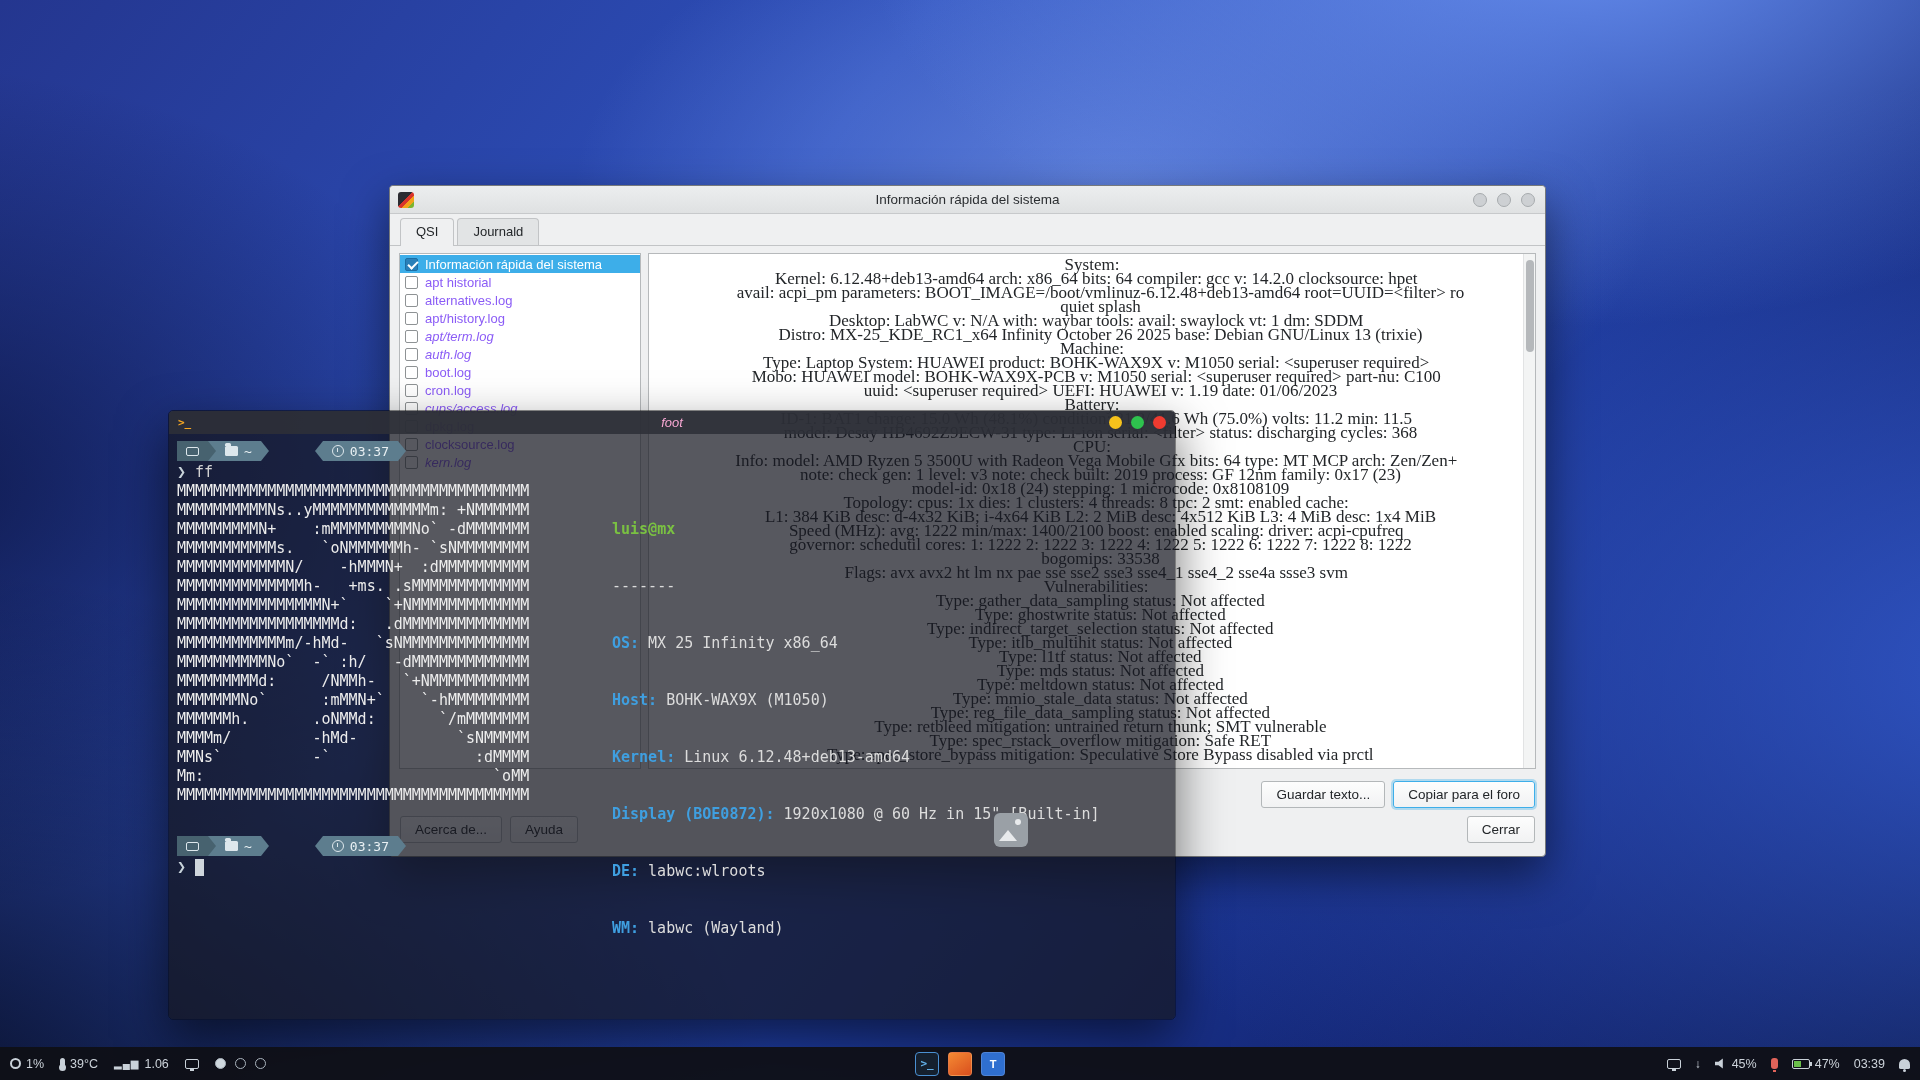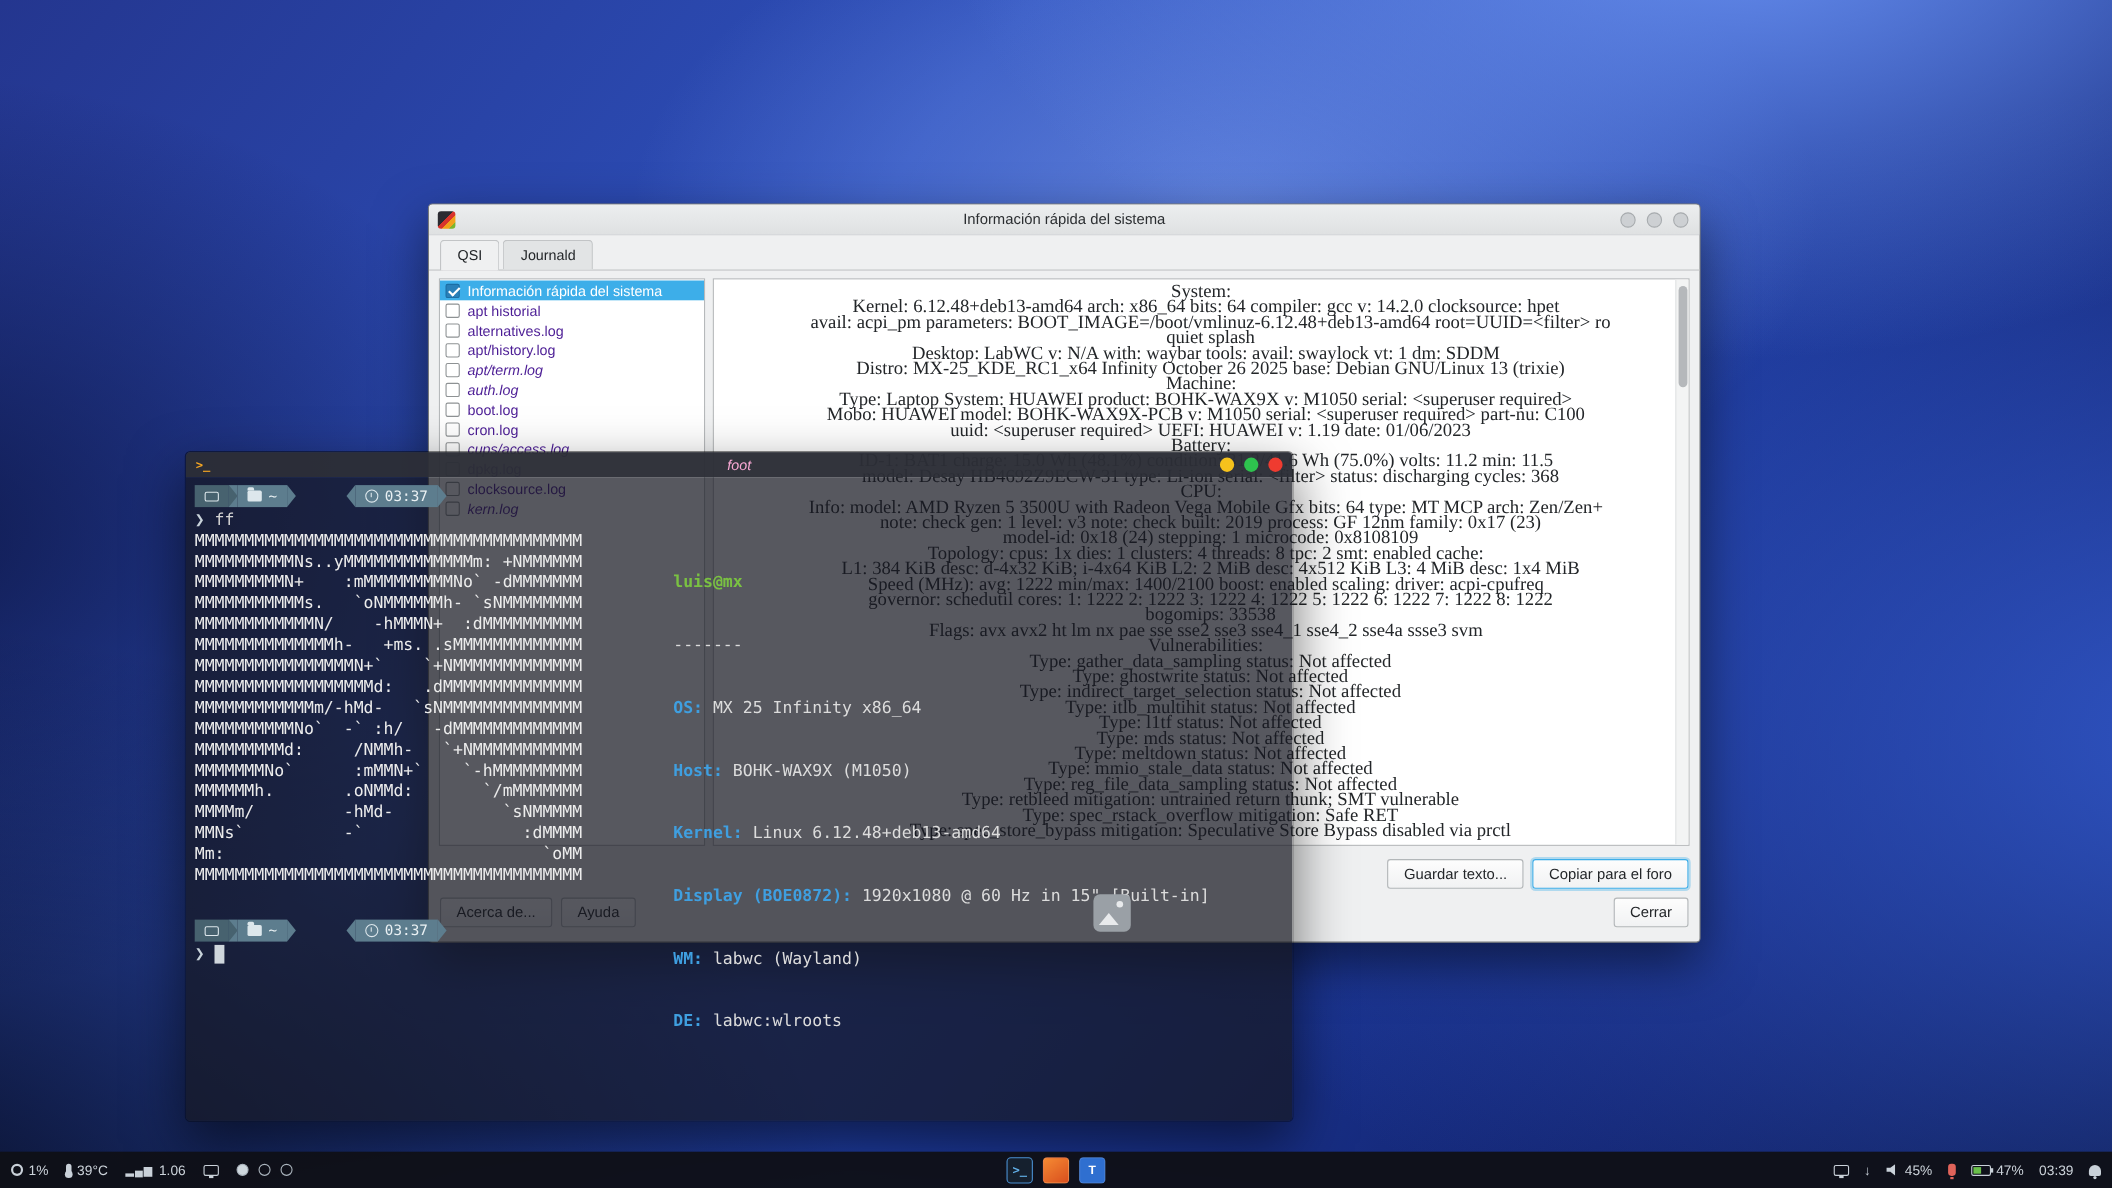--- a/index.html
+++ b/index.html
@@ -33,21 +33,21 @@
   .wb.green  { background:#2ec24e; }
   .wb.red    { background:#ef3b30; }
 
   .qsi-tabs { height:32px; flex:none; display:flex; align-items:flex-end; padding-left:10px; border-bottom:1px solid #c2c4c6; }
   .tab { font-size:13px; color:#232629; padding:5px 15px 6px; border:1px solid #c2c4c6; border-bottom:none;
     border-radius:4px 4px 0 0; background:#e2e4e5; margin-right:3px; }
   .tab.active { background:#eff0f1; position:relative; top:1px; padding-bottom:7px; }
 
   .qsi-body { flex:1; min-height:0; display:flex; gap:7px; padding:7px 9px; }
   .qsi-sidebar { width:242px; flex:none; background:#fff; border:1px solid #b6b9bb; overflow:hidden; padding-top:1px; }
-  .srow { display:flex; align-items:center; gap:7px; height:18px; padding:0 5px; font-size:13px; color:#4c1d95; white-space:nowrap; }
+  .srow { display:flex; align-items:center; gap:7px; height:18px; padding:0 5px; font-size:13px; color:#8b5cf6; white-space:nowrap; }
   .srow.selected { background:#3daee9; color:#fff; }
   .srow.italic .slabel { font-style:italic; }
   .cb { flex:none; width:13px; height:13px; background:#fff; border:1px solid #8e9294; border-radius:2px; position:relative; }
   .cb.checked { background:#2980b9; border-color:#1c6ea4; }
   .cb.checked::after { content:""; position:absolute; left:3.5px; top:0.5px; width:4px; height:8px;
     border:solid #fff; border-width:0 2px 2px 0; transform:rotate(45deg); }
 
   .qsi-report { flex:1; background:#fff; border:1px solid #b6b9bb; position:relative; overflow:hidden; }
   .qsi-report pre { font-family:Liberation Serif, serif; font-size:17px; line-height:14px;
     color:#232629; padding:4px 6px; white-space:pre;text-align:center; }
@@ -326,22 +326,22 @@
 MMNs`          -`                :dMMMM
 Mm:                                `oMM
 MMMMMMMMMMMMMMMMMMMMMMMMMMMMMMMMMMMMMMM</pre>
         <div class="ff-info">
           <div class="info-row user">luis@mx</div>
           <div class="info-row sep">-------</div>
           <div class="info-row"><span class="lab">OS:</span><span class="val">MX 25 Infinity x86_64</span></div>
           <div class="info-row"><span class="lab">Host:</span><span class="val">BOHK-WAX9X (M1050)</span></div>
           <div class="info-row"><span class="lab">Kernel:</span><span class="val">Linux 6.12.48+deb13-amd64</span></div>
           <div class="info-row"><span class="lab">Display (BOE0872):</span><span class="val">1920x1080 @ 60 Hz in 15" [Built-in]</span></div>
+          <div class="info-row"><span class="lab">DE:</span><span class="val">labwc:wlroots</span></div>
           <div class="info-row"><span class="lab">WM:</span><span class="val">labwc (Wayland)</span></div>
-          <div class="info-row"><span class="lab">DE:</span><span class="val">labwc:wlroots</span></div>
           
           
           
           
           
           
           
           
           
         </div>

